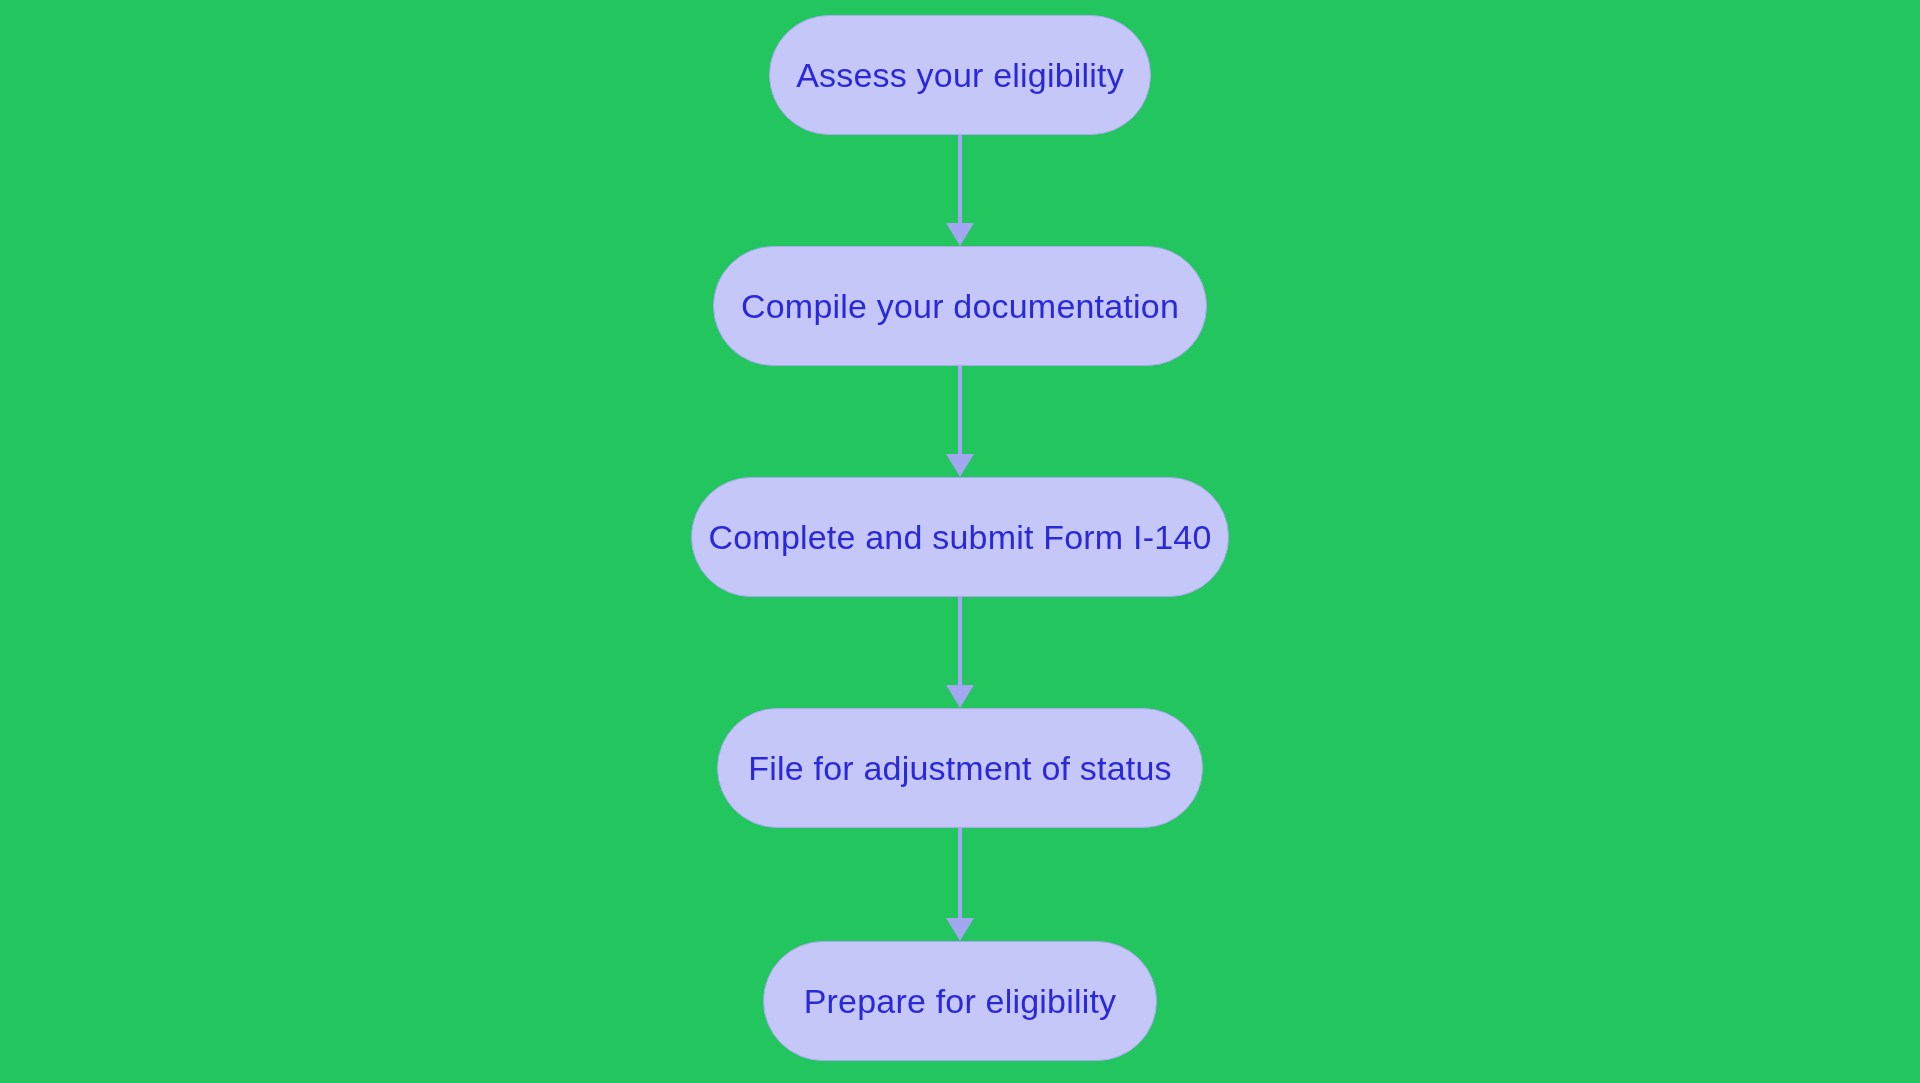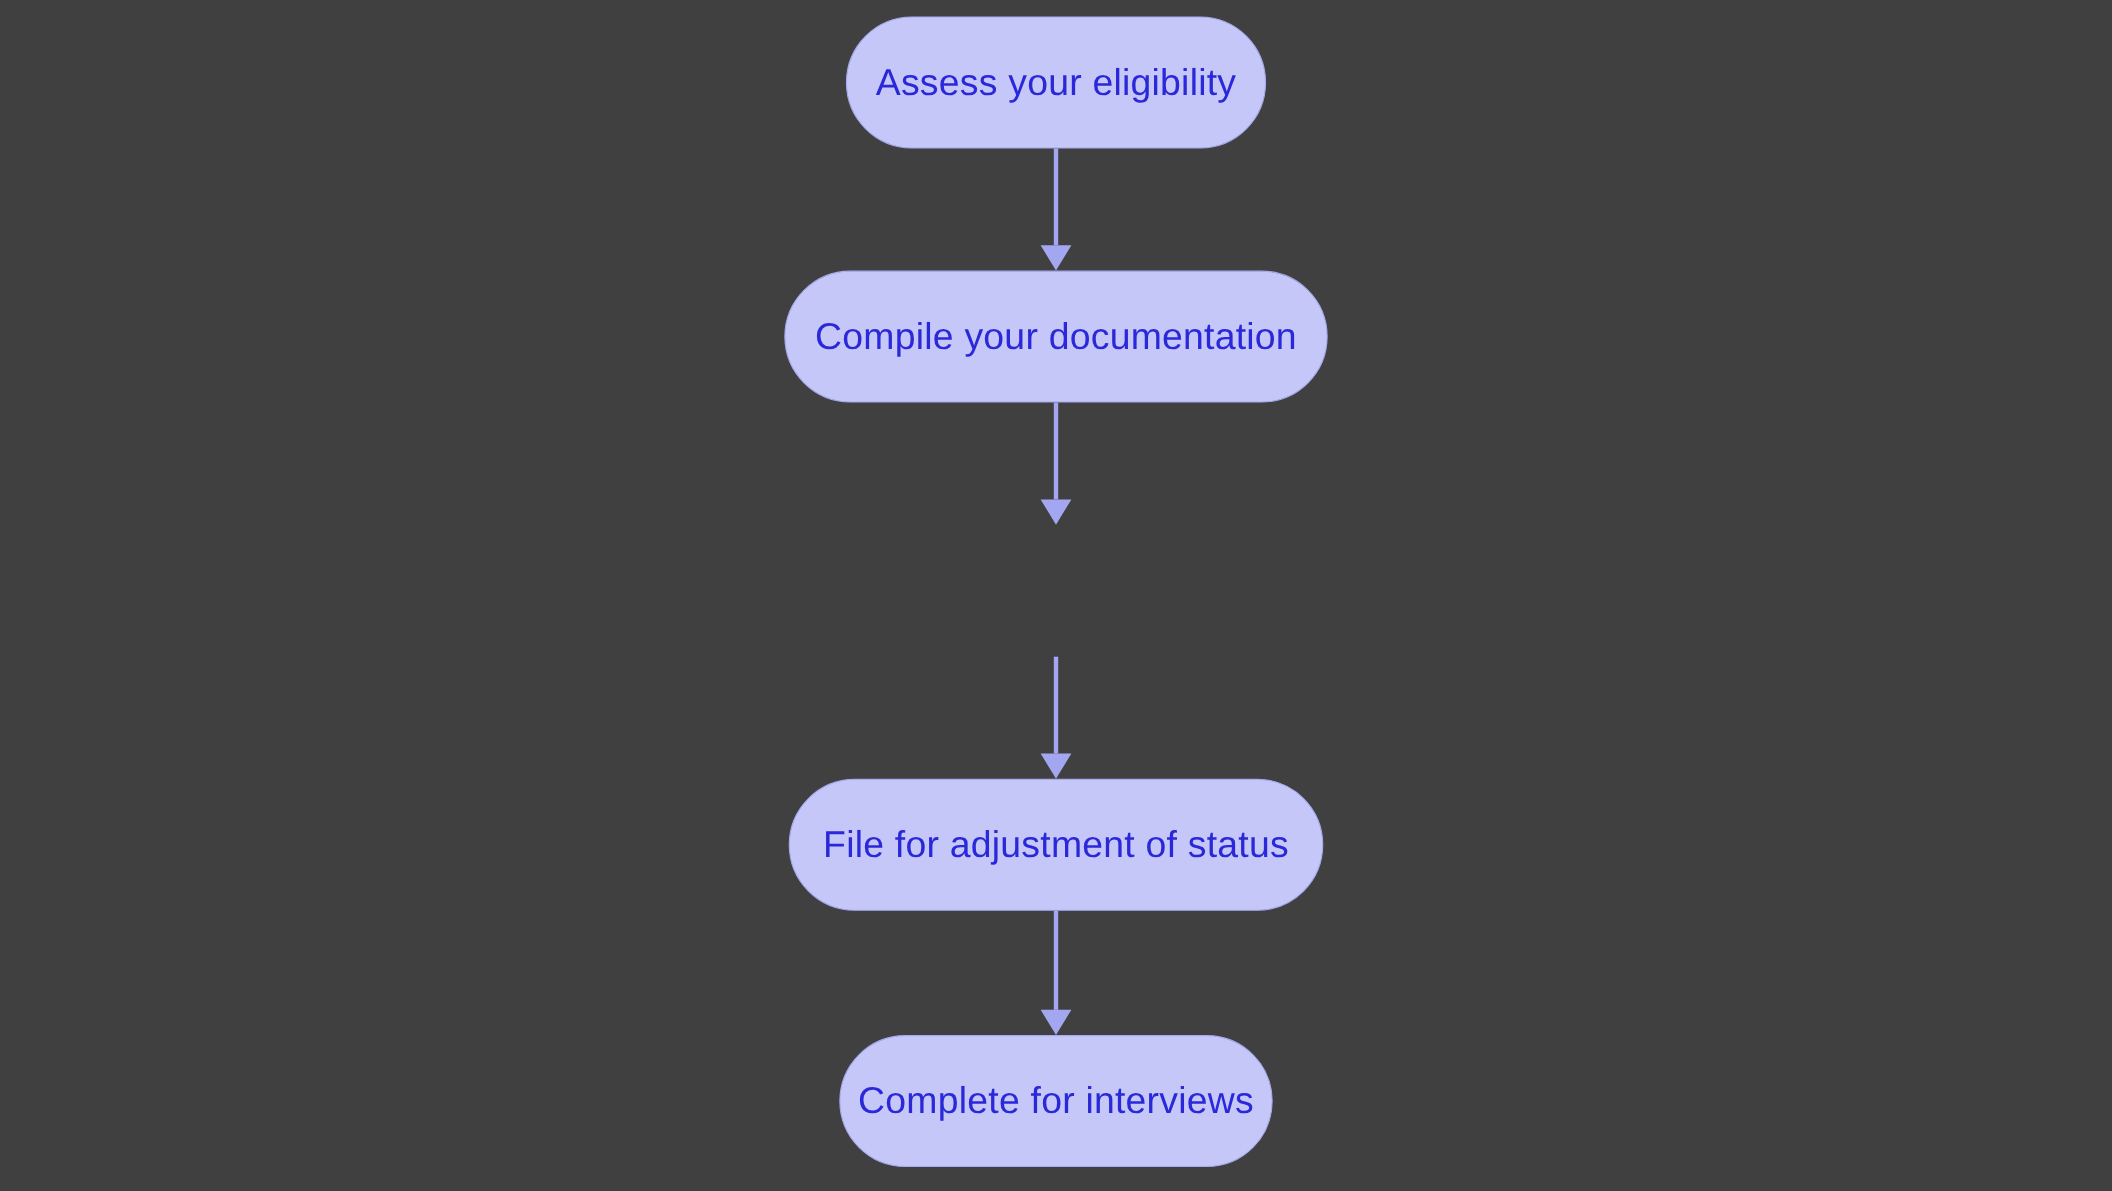--- a/index.html
+++ b/index.html
@@ -8,21 +8,21 @@
     padding: 0;
     background: #ffffff;
   }
   body {
     font-family: "Liberation Sans", sans-serif;
   }
   #canvas {
     position: relative;
     width: 1920px;
     height: 1083px;
-    background: #404040;
+    background: #22c55e;
     overflow: hidden;
   }
   .flow-column {
     position: absolute;
     left: 0;
     top: 0;
     width: 1920px;
     height: 1083px;
   }
   .node {
@@ -111,33 +111,36 @@
 
     <div class="node node-2">
       <span class="node-label">Compile your documentation</span>
     </div>
 
     <div class="connector conn-2">
       <div class="stem"></div>
       <div class="head"></div>
     </div>
 
+    <div class="node node-3">
+      <span class="node-label">Complete and submit Form I-140</span>
+    </div>
 
     <div class="connector conn-3">
       <div class="stem"></div>
       <div class="head"></div>
     </div>
 
     <div class="node node-4">
       <span class="node-label">File for adjustment of status</span>
     </div>
 
     <div class="connector conn-4">
       <div class="stem"></div>
       <div class="head"></div>
     </div>
 
     <div class="node node-5">
-      <span class="node-label">Complete for interviews</span>
+      <span class="node-label">Prepare for eligibility</span>
     </div>
 
   </div>
 </div>
 
 </body></html>

